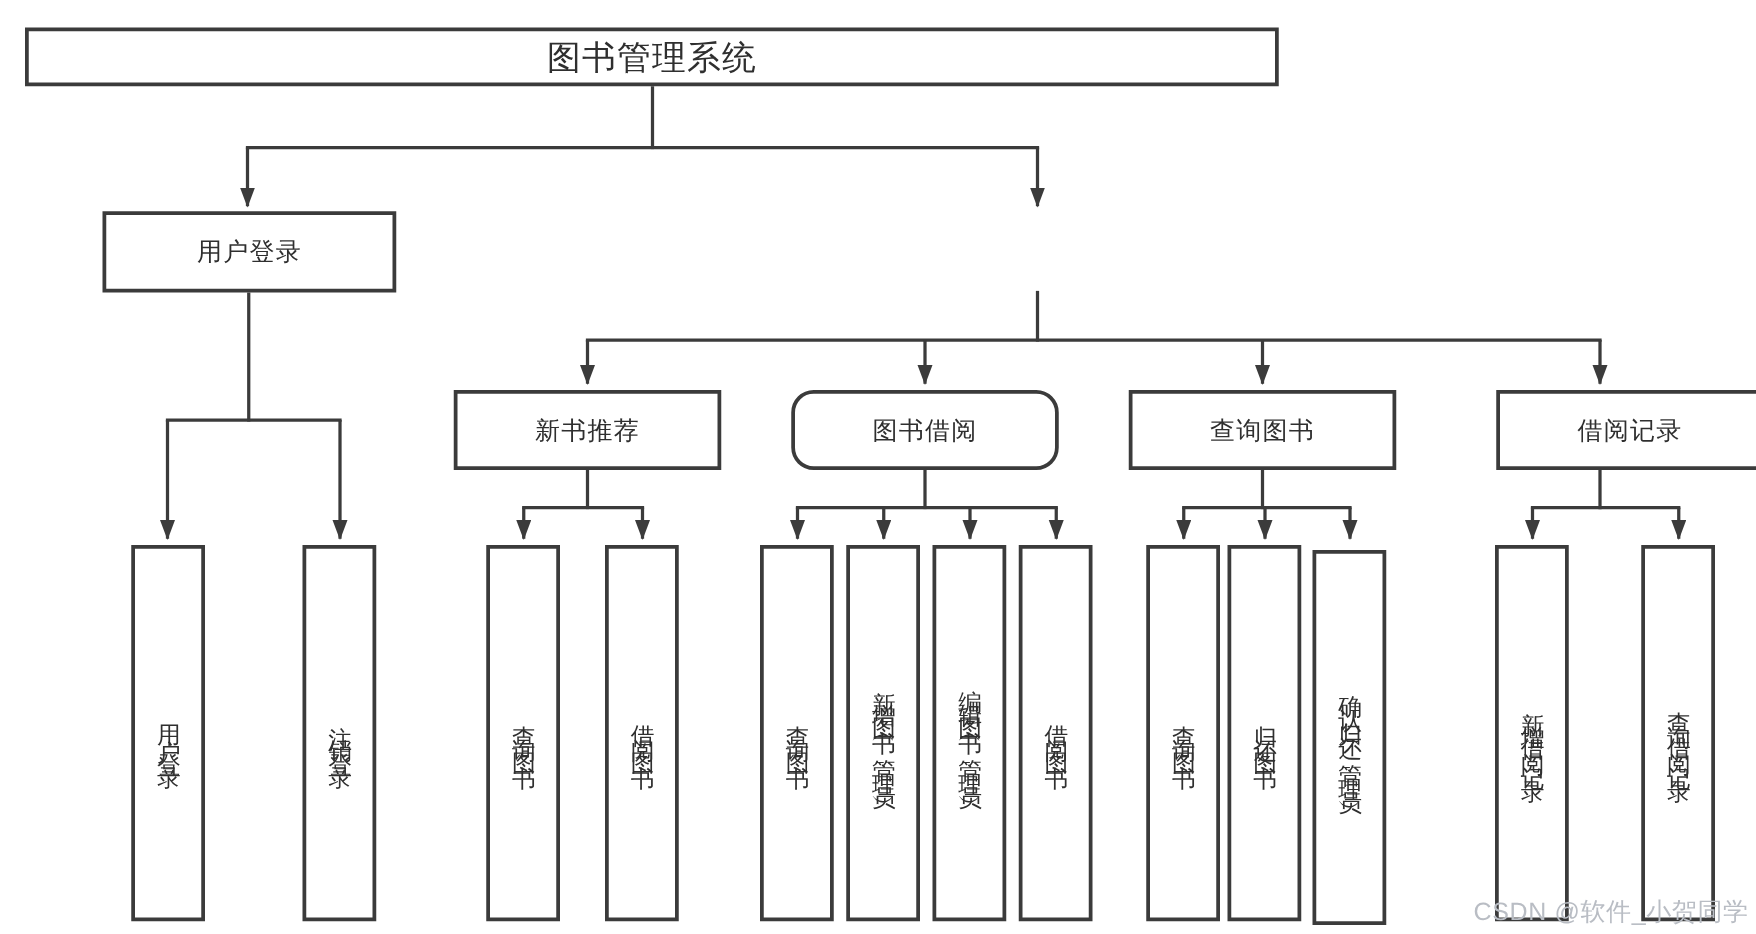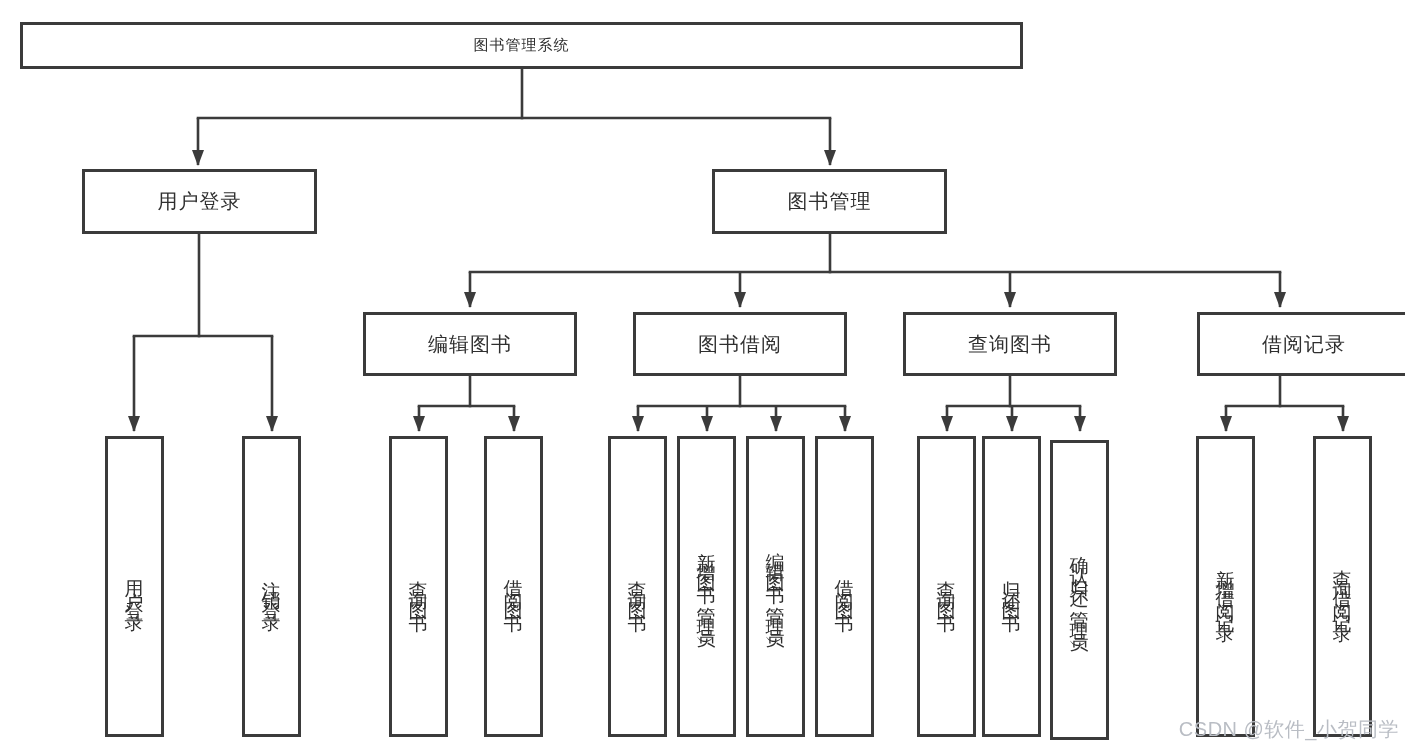--- a/index.html
+++ b/index.html
@@ -15,21 +15,21 @@
   .wires{position:absolute;left:0;top:0;pointer-events:none;}
   .wires line, .wires path.c{stroke:var(--line);stroke-width:2.6;fill:none;}
   .wires .sq{stroke-linecap:square;}
   .node{
     position:absolute;box-sizing:border-box;
     border:3px solid var(--border);background:#fff;
     display:flex;align-items:center;justify-content:center;
     color:var(--text);
   }
   .hnode{font-size:20px;letter-spacing:1px;}
-  .root{font-size:15px;}
+  .root{font-size:27px;}
   .vnode span{
     writing-mode:vertical-rl;text-orientation:mixed;
     font-size:19px;letter-spacing:11px;line-height:1;
     white-space:nowrap;
   }
   .watermark{
     position:absolute;right:6px;bottom:4px;z-index:10;
     font-size:20px;color:var(--watermark);letter-spacing:0.5px;margin-left:24px;
   }
 </style>
@@ -100,28 +100,25 @@
     </g>
   </svg>
 
   <div class="node hnode root" style="left:20px;top:22px;width:1003px;height:47px;">
     <span>图书管理系统</span>
   </div>
 
   <div class="node hnode" style="left:82px;top:169px;width:235px;height:65px;">
     <span>用户登录</span>
   </div>
-  <div class="node hnode" style="left:712px;top:169px;width:235px;height:65px;">
-    <span>图书管理</span>
-  </div>
 
   <div class="node hnode" style="left:363px;top:312px;width:214px;height:64px;">
-    <span>编辑图书</span>
+    <span>新书推荐</span>
   </div>
-  <div class="node hnode" style="left:633px;top:312px;width:214px;height:64px;">
+  <div class="node hnode" style="left:633px;top:312px;width:214px;height:64px;border-radius:18px;">
     <span>图书借阅</span>
   </div>
   <div class="node hnode" style="left:903px;top:312px;width:214px;height:64px;">
     <span>查询图书</span>
   </div>
   <div class="node hnode" style="left:1173px;top:312px;width:214px;height:64px;margin-left:24px;">
     <span>借阅记录</span>
   </div>
 
   <div class="node vnode" style="left:105px;top:436px;width:59px;height:301px;">

